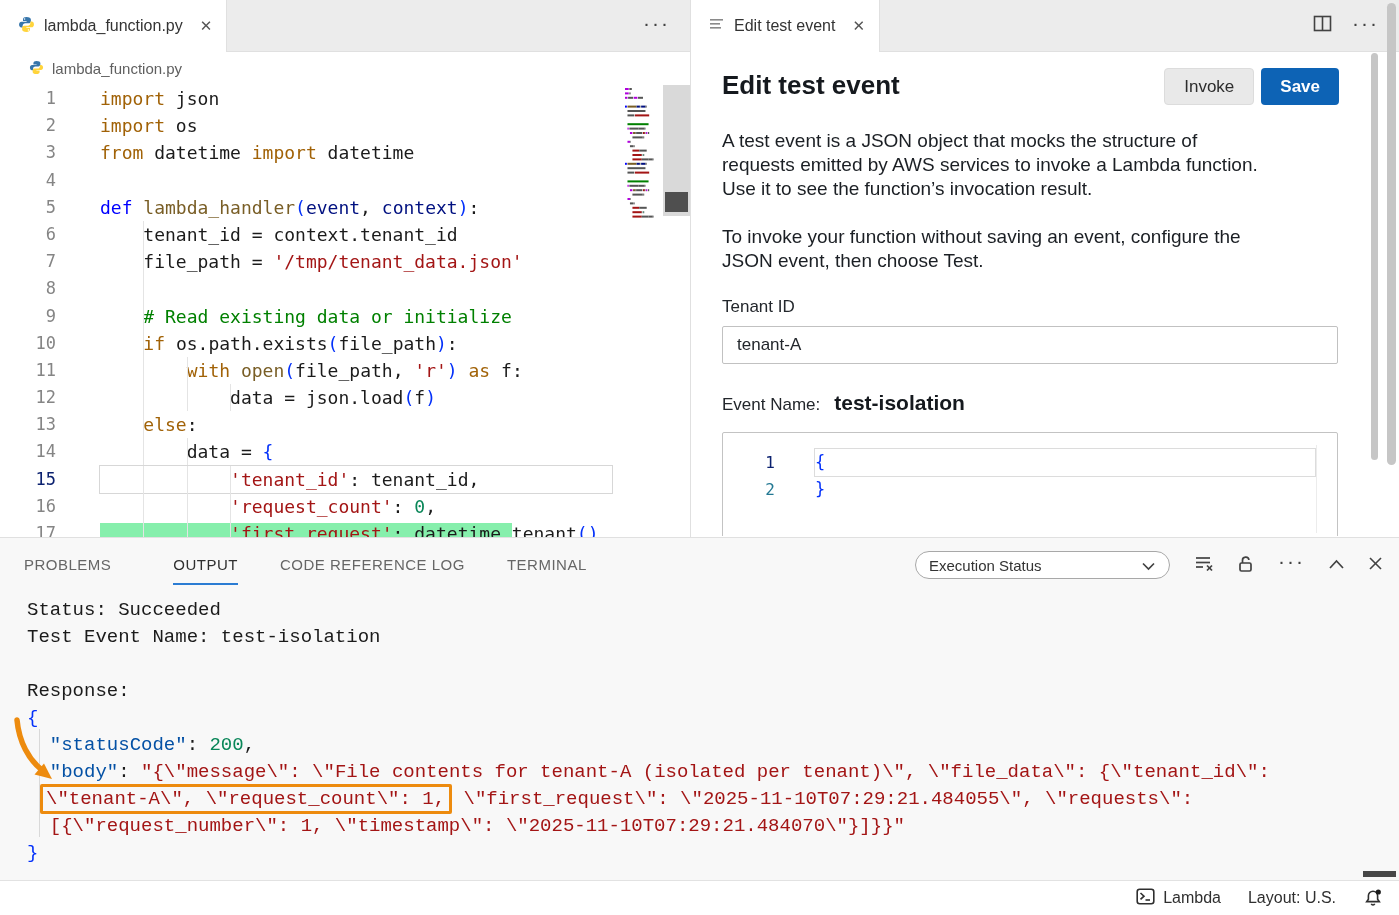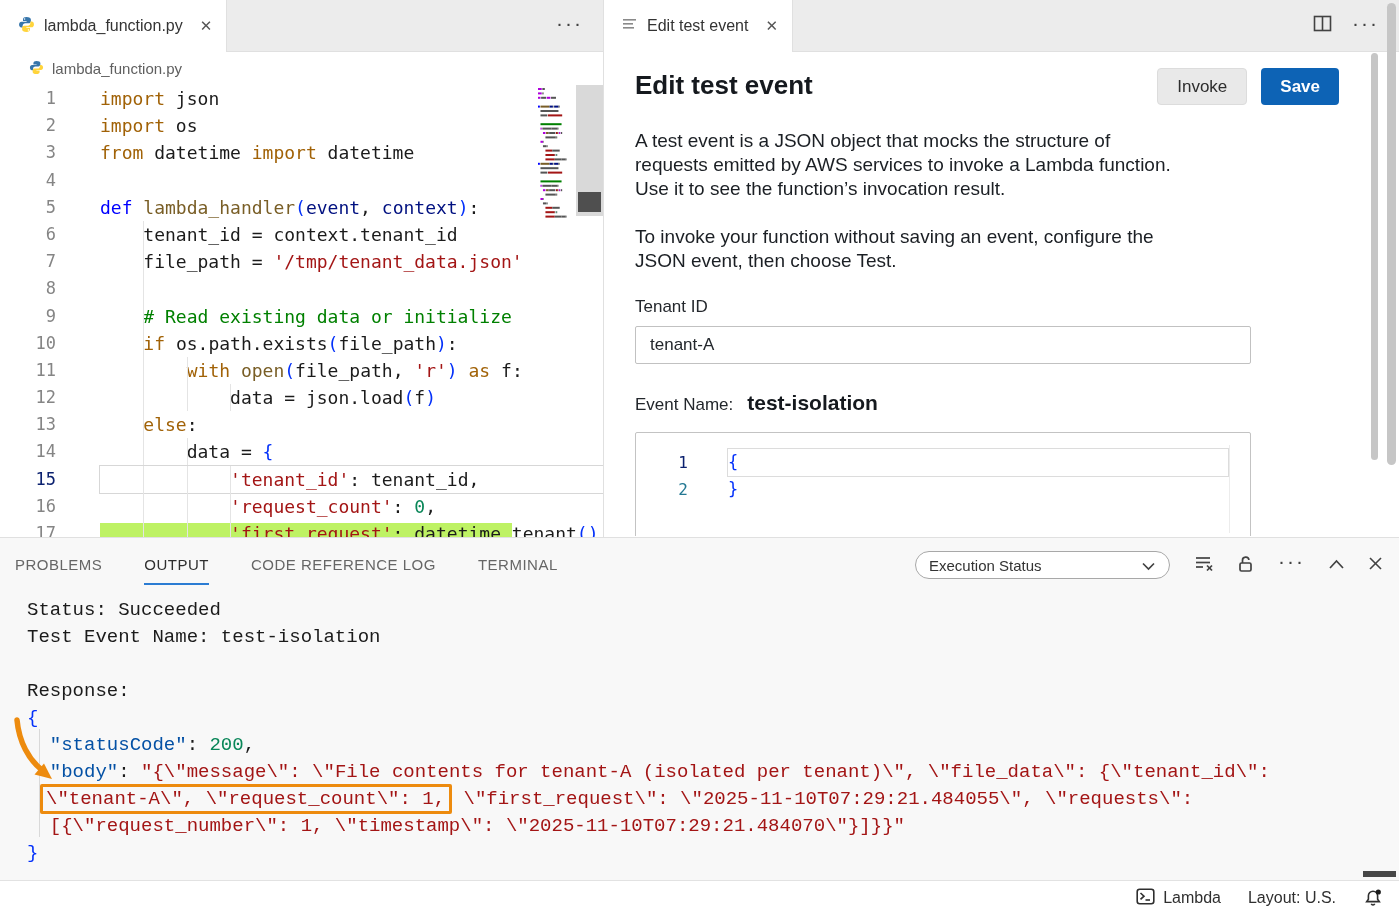--- a/index.html
+++ b/index.html
@@ -5,21 +5,21 @@
   * { margin:0; padding:0; box-sizing:border-box; }
   html,body { background:#ffffff; }
   #window {
     position:relative; width:1399px; height:915px; overflow:hidden;
     font-family:"Liberation Sans", sans-serif; background:#fff;
     outline:1px solid #d4d4d4;
   }
 
   
   #top { position:absolute; top:0; left:0; width:1399px; height:537px; display:flex; }
-  #left-group { width:604px; position:relative; border-right:1px solid #e0e0e0; background:#fff; }
+  #left-group { width:691px; position:relative; border-right:1px solid #e0e0e0; background:#fff; }
   #right-group { flex:1; position:relative; background:#fff; }
 
   .tabbar { height:52px; background:#ececec; border-bottom:1px solid #e0e0e0; display:flex; align-items:stretch; position:relative; }
   .tab { display:flex; align-items:center; gap:9px; padding:0 14px 0 18px; background:#fff; font-size:16px; color:#333; border-right:1px solid #e0e0e0; margin-bottom:-1px; }
   .tab .tab-close { color:#555; font-size:15px; margin-left:8px; cursor:pointer; }
   .tab-actions { margin-left:auto; display:flex; align-items:center; gap:20px; padding-right:20px; color:#3b3b3b; }
   .dots { font-size:21px; letter-spacing:2px; color:#424242; line-height:1; padding-bottom:6px; }
 
   .breadcrumb { height:33px; display:flex; align-items:center; gap:8px; padding-left:29px; font-size:15px; color:#5f5f5f; background:#fff; }
 
@@ -29,30 +29,30 @@
   .gutter { width:56px; flex:none; text-align:right; color:#858585; font-size:17px; }
   .lc { margin-left:44px; width:512px; position:relative; white-space:pre; color:#1b1b1b; }
   .code-line.active .gutter { color:#0B216F; }
   .code-line.active .lc { outline:1px solid #d7d7d7; }
   .guide { position:absolute; top:0; bottom:0; width:1px; background:#e4e4e4; }
 
   .sg-kw { color:#a16207; } .sg-def { color:#0000FF; } .sg-fn { color:#795E26; }
   .sg-st { color:#A31515; } .sg-cm { color:#008000; } .sg-num { color:#098658; }
   .sg-br { color:#0431FA; } .sg-pr { color:#001080; } .sg-pl { color:#1b1b1b; }
   .sg-key { color:#0451A5; }
-  .sg-sel { background:#bef264;text-align:center; }
+  .sg-sel { background:#86efac;text-align:center; }
 
   #minimap { position:absolute; top:0; right:27px; width:40px; height:170px; }
   #map-sb { position:absolute; top:0; right:0; width:27px; height:131px; background:#d9d9d9; }
   #map-sb .thumb { position:absolute; top:107px; left:2px; right:2px; height:20px; background:#4f4f4f; }
 
   
   #webview { position:relative; height:484px; overflow:hidden; padding:18px 60px 0 31px; }
   #rp-title { font-size:26px; font-weight:bold; color:#15191e; margin-bottom:28px; }
-  .btn-row { position:absolute; top:16px; right:60px; display:flex; gap:14px; }
+  .btn-row { position:absolute; top:16px; right:60px; display:flex; gap:7px; }
   .btn { height:37px; border:none; border-radius:4px; font-size:17px; padding:0 19px; cursor:pointer; font-family:"Liberation Sans",sans-serif; }
   .btn.secondary { background:#e9e9e9; color:#2d2d2d; border:1px solid #dcdcdc; }
   .btn.primary { background:#0d63b5; color:#fff; font-weight:bold; }
   .desc { font-size:19px; line-height:24px; color:#1b1f24; white-space:pre-line; margin-bottom:24px; }
   .field-label { font-size:17px; color:#23272c; margin:4px 0 9px; }
   #tenant-input { width:616px; height:38px; border:1px solid #c1c1c1; border-radius:2px; padding:9px 14px; font-size:17px; color:#23272c; font-family:"Liberation Sans",sans-serif; background:#fff; }
   .event-row { margin-top:27px; display:flex; align-items:baseline; gap:14px; }
   .event-label { font-size:17px; color:#23272c; }
   .event-value { font-size:21px; font-weight:bold; color:#15191e; }
   #json-editor { margin-top:17px; width:616px; height:110px; border:1px solid #c3c3c3; border-radius:2px; background:#fff; padding-top:16px; font-family:"DejaVu Sans Mono", monospace; font-size:17px; position:relative; overflow:hidden; }
@@ -62,23 +62,23 @@
   .jrow.active .jgutter { color:#0B216F; }
   .jrow.active .jlc { outline:1px solid #dcdcdc; }
   #json-editor .jdivider { position:absolute; top:12px; bottom:8px; right:20px; width:1px; background:#ececec; }
 
   .sb-outer { position:absolute; right:3px; top:3px; width:9px; height:462px; background:#c6c6c6; border-radius:5px; }
   .sb-inner { position:absolute; right:21px; top:53px; width:7px; height:407px; background:#c6c6c6; border-radius:4px; }
 
   
   #panel { position:absolute; top:537px; left:0; width:1399px; height:343px; background:#f8f8f8; border-top:1px solid #e0e0e0; }
   .p-header { height:52px; display:flex; align-items:center; position:relative; }
-  .p-tabs { display:flex; gap:42px; padding-left:15px; font-size:15px; letter-spacing:0.5px; color:#666; }
+  .p-tabs { display:flex; gap:42px; padding-left:24px; font-size:15px; letter-spacing:0.5px; color:#666; }
   .p-tab { position:relative; cursor:pointer; padding:6px 0; }
-  .p-tab.active { color:#2f2f2f; }
+  .p-tab.active { color:#2f2f2f;margin-left:20px; }
   .p-tab.active::after { content:""; position:absolute; left:0; right:0; bottom:-6px; height:2px; background:#2b7cd3; }
   #results-dd { position:absolute; left:915px; top:13px; width:255px; height:28px; border:1px solid #a8a8a8; border-radius:14px; background:#fff; display:flex; align-items:center; padding:0 13px; font-size:15px; color:#333; cursor:pointer; }
   #results-dd .chev { margin-left:auto; }
   .p-icons { position:absolute; right:16px; top:12px; display:flex; align-items:center; gap:23px; color:#424242; }
   .p-icons .icon { cursor:pointer; display:flex; align-items:center; }
 
   #out { position:relative; padding:7px 0 0 27px; font-family:Liberation Mono, monospace; font-size:19px; color:#24292f; }
   .oline { white-space:pre; height:27px; line-height:27px; }
   .sg-stbox { color:#A31515; border:3px solid #ED8B0E; border-radius:2px; padding:1px 4px 1px 3px; margin-left:13px; }
   .oguide { position:absolute; left:39px; top:139px; height:108px; width:1px; background:#d9d9d9; }

